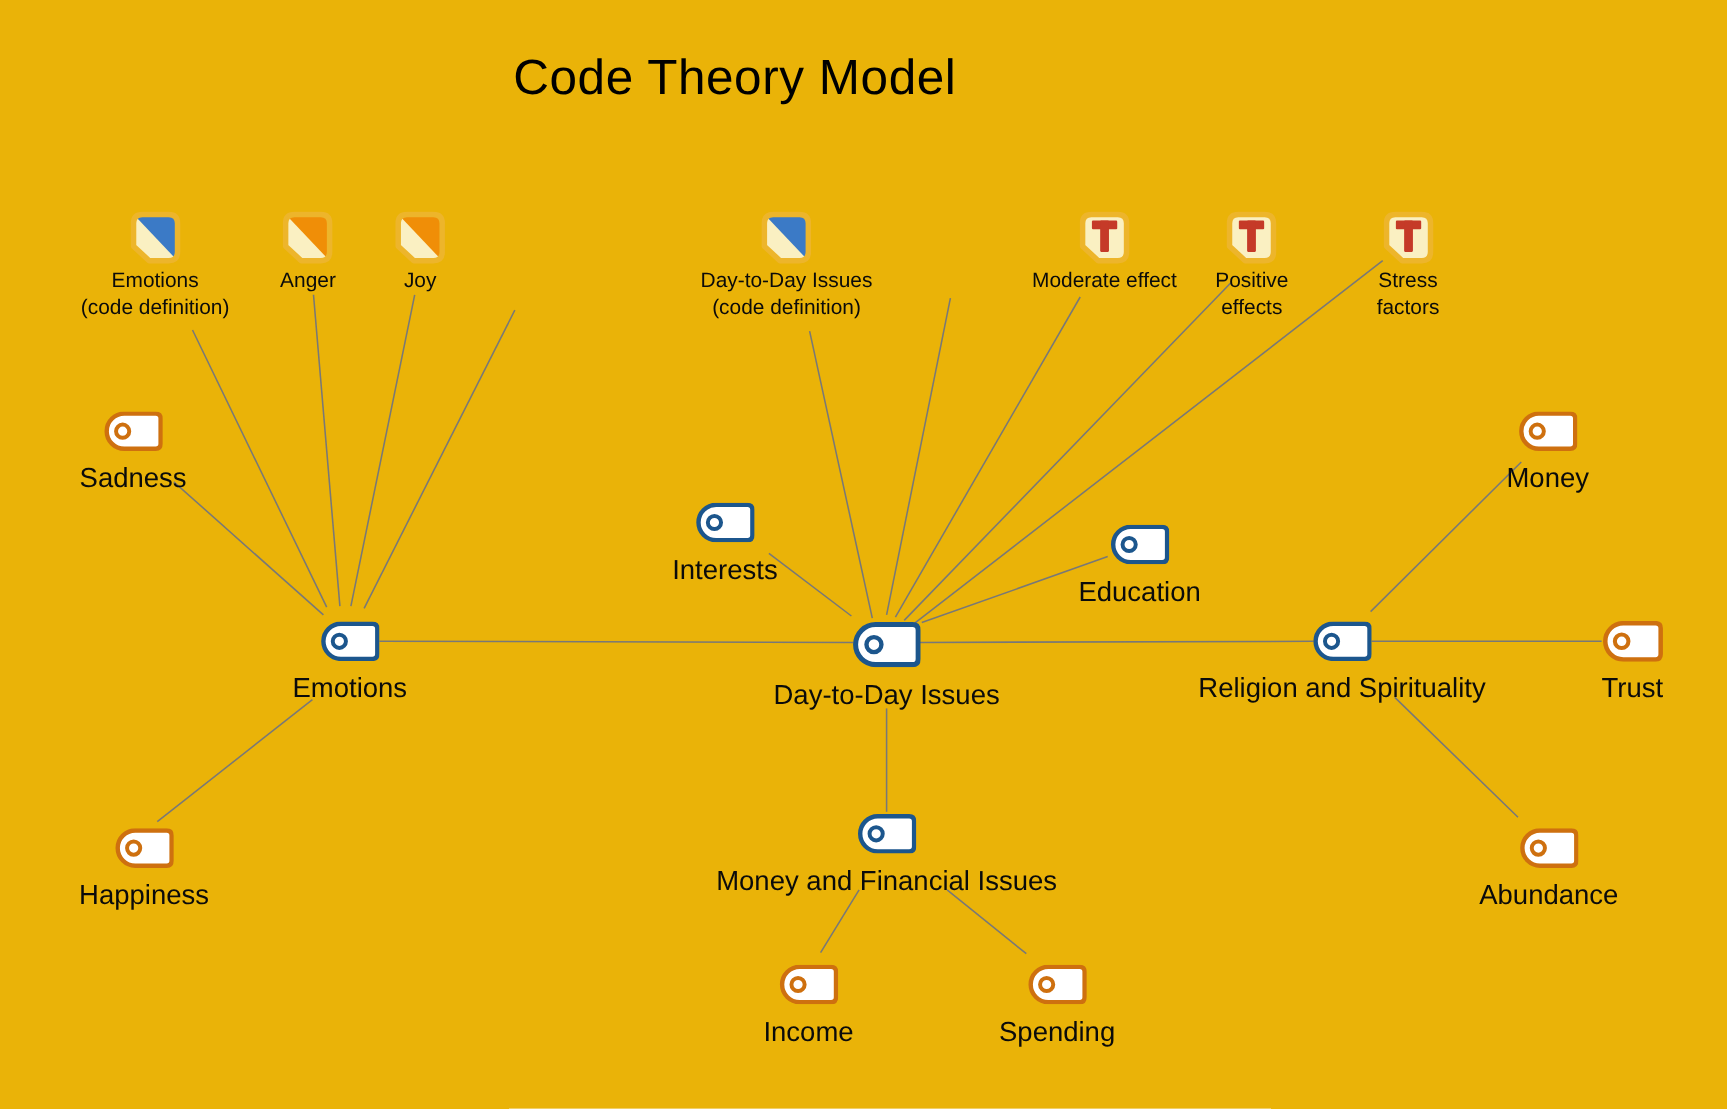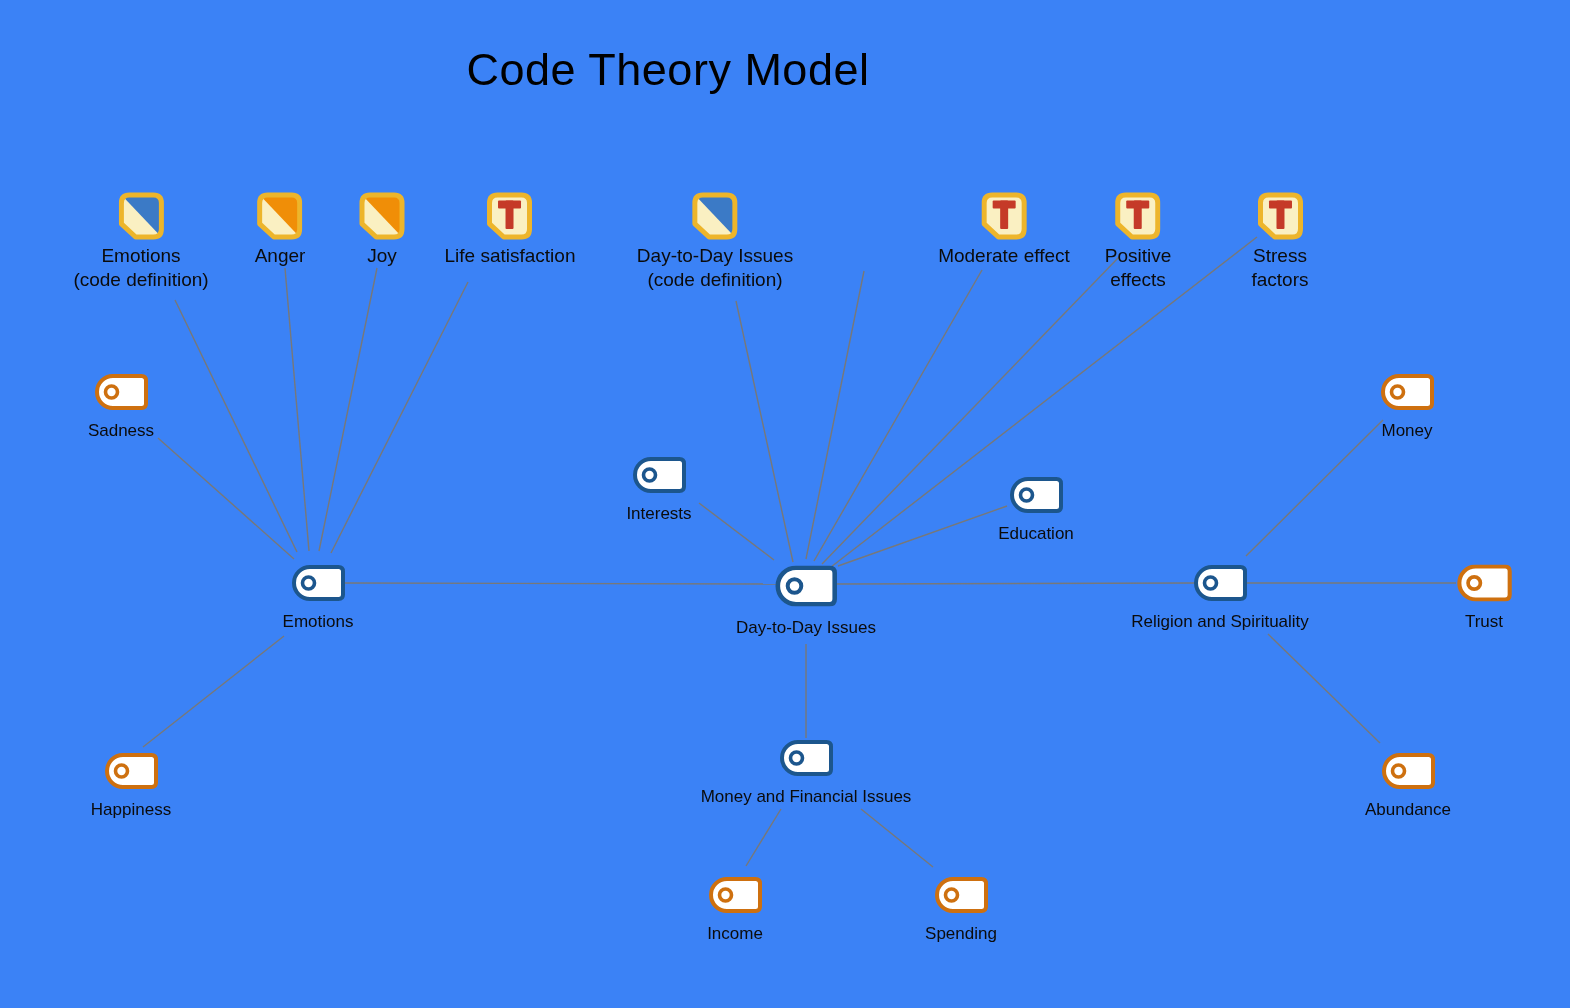--- a/index.html
+++ b/index.html
@@ -1,17 +1,17 @@
 <!DOCTYPE html>
 <html><head>
 <meta charset="utf-8">
 <style>
   html,body{margin:0;padding:0;background:#fff;}
   .canvas{
-    position:relative;width:1570px;height:1008px;background:#3b82f6;overflow:hidden;
+    position:relative;width:1570px;height:1008px;background:#eab308;overflow:hidden;
     font-family:"Liberation Sans", sans-serif;color:#0b0b0b;
   }
   .title{
     position:absolute;left:668px;top:44px;transform:translateX(-50%);
     margin:0;font-size:45px;font-weight:400;letter-spacing:0.5px;white-space:nowrap;color:#000;
   }
   .wires{position:absolute;left:0;top:0;width:1570px;height:1008px;}
   .wires line{stroke:#787878;stroke-width:1.4;}
 
   
@@ -21,21 +21,21 @@
 
   .memo-shape-cream{fill:#FAF0C2;}
   .memo-border{fill:none;stroke:#EDB52B;stroke-width:5;stroke-linejoin:round;}
   .tri-blue{fill:#3B7AC6;}
   .tri-orange{fill:#F08E07;}
   .t-glyph{fill:#C53A28;}
 
   
   .code{position:absolute;width:0;height:0;}
   .code svg{position:absolute;left:0;top:0;transform:translate(-50%,-50%);display:block;}
-  .code-label{position:absolute;left:0;top:29px;transform:translateX(-50%);font-size:17px;white-space:nowrap;text-align:center;}
+  .code-label{position:absolute;left:0;top:29px;transform:translateX(-50%);font-size:25px;white-space:nowrap;text-align:center;}
   .code.large .code-label{top:32px;}
   .tag-blue .tag-path{fill:#ffffff;stroke:#1C568D;}
   .tag-blue .tag-hole{fill:none;stroke:#1C568D;}
   .tag-orange .tag-path{fill:#ffffff;stroke:#CE700F;}
   .tag-orange .tag-hole{fill:none;stroke:#CE700F;}
 </style>
 </head>
 <body>
 
 <div class="canvas">
@@ -108,31 +108,20 @@
         </defs>
       <path class="memo-shape-cream" d="M11,3 H35 Q43,3 43,11 V37 Q43,45 35,45 H17.2 L3,31.8 V11 Q3,3 11,3 Z"></path>
       <path class="tri-orange" d="M4,4 L42,4 L42,44 Z" clip-path="url(#cpC)"></path>
       <path class="memo-border" d="M11,3 H35 Q43,3 43,11 V37 Q43,45 35,45 H17.2 L3,31.8 V11 Q3,3 11,3 Z"></path>
     </svg>
     <div class="memo-label">
       <div>Joy</div>
     </div>
   </div>
 
-  <div class="memo" style="left:510px">
-    <svg viewBox="0 0 46 48">
-      <path class="memo-shape-cream" d="M11,3 H35 Q43,3 43,11 V37 Q43,45 35,45 H17.2 L3,31.8 V11 Q3,3 11,3 Z"></path>
-      <rect class="t-glyph" x="11.5" y="8.5" width="23" height="8" rx="1"></rect>
-      <rect class="t-glyph" x="19" y="8.5" width="8" height="28.5" rx="1"></rect>
-      <path class="memo-border" d="M11,3 H35 Q43,3 43,11 V37 Q43,45 35,45 H17.2 L3,31.8 V11 Q3,3 11,3 Z"></path>
-    </svg>
-    <div class="memo-label">
-      <div>Life satisfaction</div>
-    </div>
-  </div>
 
   <div class="memo" style="left:715px">
     <svg viewBox="0 0 46 48">
       <defs>
           <clipPath id="cpD">
             <path d="M11,3 H35 Q43,3 43,11 V37 Q43,45 35,45 H17.2 L3,31.8 V11 Q3,3 11,3 Z"></path>
           </clipPath>
         </defs>
       <path class="memo-shape-cream" d="M11,3 H35 Q43,3 43,11 V37 Q43,45 35,45 H17.2 L3,31.8 V11 Q3,3 11,3 Z"></path>
       <path class="tri-blue" d="M4,4 L42,4 L42,44 Z" clip-path="url(#cpD)"></path>

